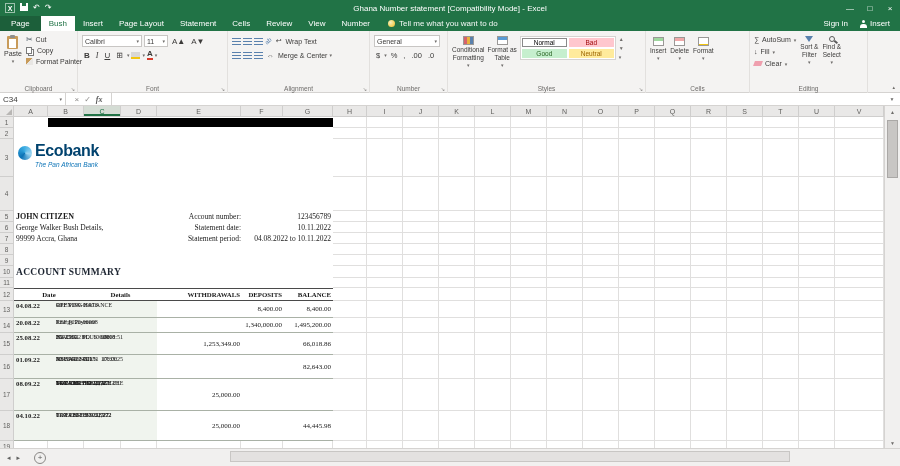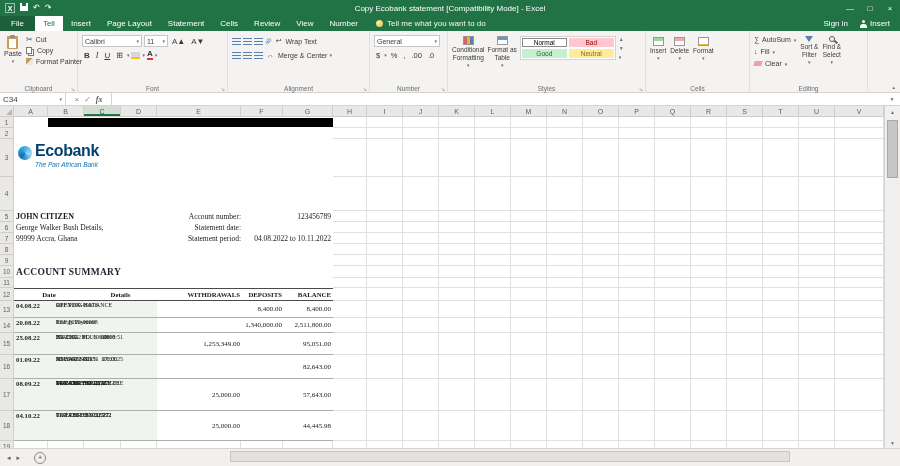--- a/index.html
+++ b/index.html
@@ -144,38 +144,38 @@
   .stab.active{background:#fff;color:#1e7145;font-weight:bold;box-shadow:inset 0 2px 0 #217346}
   .addsheet{width:12px;height:12px;margin:3px 0 0 7px;border:1px solid #8a8886;border-radius:50%;color:#5b5b5b;font-size:8px;line-height:10px;text-align:center}
   .hthumb{position:absolute;left:230px;top:451px;width:560px;height:11px;background:#e3e1e0;border:1px solid #c8c6c4}
 </style>
 </head>
 <body>
 
 <div class="app">
 
   <div class="titlebar">
-    <div class="wtitle">Copy Ecobank statement  [Compatibility Mode] - Excel</div>
+    <div class="wtitle">Ghana Number statement  [Compatibility Mode] - Excel</div>
     <div class="qat">
       <span class="xlic">X</span>
       <span class="qbtn"><span class="floppy"></span></span>
       <span class="qbtn">↶</span>
       <span class="qbtn">↷</span>
     </div>
     <div class="winctl">
       <span>—</span>
       <span>□</span>
       <span>×</span>
     </div>
   </div>
 
   <div class="tabrow">
     <div class="rtabs">
-        <div class="rtab file">File</div>
-        <div class="rtab active">Tell</div>
+        <div class="rtab file">Page</div>
+        <div class="rtab active">Bush</div>
         <div class="rtab">Insert</div>
         <div class="rtab">Page Layout</div>
         <div class="rtab">Statement</div>
         <div class="rtab">Cells</div>
         <div class="rtab">Review</div>
         <div class="rtab">View</div>
         <div class="rtab">Number</div>
       </div>
     <div class="tellme">
       <span class="bulb"></span>
@@ -894,20 +894,21 @@
             <div class="logomark" style="left: 0px; top: 3px;"></div>
             <div class="logoname" style="left: 17px; top: 0px;">Ecobank</div>
             <div class="tagline" style="left: 17px; top: 18px;">The Pan African Bank</div>
           </div>
           <div class="custname" style="left: 2px; top: 94px;">JOHN CITIZEN</div>
           <div class="addr" style="left: 2px; top: 105px;">George Walker Bush Details,</div>
           <div class="addr" style="left: 2px; top: 116px;">99999 Accra, Ghana</div>
           <div class="flabel" style="left: 100px; top: 94px; width: 127px;">Account number:</div>
           <div class="fvalue" style="left: 160px; top: 94px; width: 157px;">123456789</div>
           <div class="flabel" style="left: 100px; top: 105px; width: 127px;">Statement date:</div>
+          <div class="fvalue" style="left: 160px; top: 105px; width: 157px;">10.11.2022</div>
           <div class="flabel" style="left: 100px; top: 116px; width: 127px;">Statement period:</div>
           <div class="fvalue" style="left: 160px; top: 116px; width: 157px;">04.08.2022 to 10.11.2022</div>
           <div class="sectitle" style="left: 2px; top: 149px;">ACCOUNT SUMMARY</div>
           <div class="thead" style="left: 0px; top: 171px; width: 319px; height: 13px;">
             <div class="thc c" style="left: 0px; width: 70px;">Date</div>
             <div class="thc c" style="left: 70px; width: 73px;">Details</div>
             <div class="thc r" style="left: 120px; width: 106px;">WITHDRAWALS</div>
             <div class="thc r" style="left: 190px; width: 78px;">DEPOSITS</div>
             <div class="thc r" style="left: 240px; width: 77px;">BALANCE</div>
           </div>
@@ -916,41 +917,40 @@
             <div class="tdate">04.08.22</div>
             <div class="tdetails" style="height: 15px;"><div>OPENING BALANCE</div><div>REF P109-00078</div></div>
             <div class="tnum" style="left: 190px; width: 78px;">8,400.00</div>
             <div class="tnum" style="left: 240px; width: 77px;">8,400.00</div>
           </div>
           <div class="trow" style="left: 0px; top: 201px; width: 319px; height: 15px;">
             <div class="tint"></div>
             <div class="tdate">20.08.22</div>
             <div class="tdetails" style="height: 13px;"><div>Energy Payment</div><div>REF P220-00008</div></div>
             <div class="tnum" style="left: 190px; width: 78px;">1,340,000.00</div>
-            <div class="tnum" style="left: 240px; width: 77px;">2,511,800.00</div>
+            <div class="tnum" style="left: 240px; width: 77px;">1,495,200.00</div>
           </div>
           <div class="trow" style="left: 0px; top: 216px; width: 319px; height: 22px;">
             <div class="tint"></div>
             <div class="tdate">25.08.22</div>
             <div class="tdetails" style="height: 20px;"><div>25AUG22 PLUS   19:18:51</div><div>N2 2519           100.00</div><div>BK CHG  BD       60000</div></div>
             <div class="tnum" style="left: 120px; width: 106px;">1,253,349.00</div>
-            <div class="tnum" style="left: 240px; width: 77px;">95,051.00</div>
+            <div class="tnum" style="left: 240px; width: 77px;">66,018.86</div>
           </div>
           <div class="trow" style="left: 0px; top: 238px; width: 319px; height: 24px;">
             <div class="tint"></div>
             <div class="tdate">01.09.22</div>
             <div class="tdetails" style="height: 22px;"><div>30AUG22 PLUS   17:33:25</div><div>N3 3940  SGD      100.00</div><div>REF A900-00151</div></div>
             <div class="tnum" style="left: 240px; width: 77px;">82,643.00</div>
           </div>
           <div class="trow" style="left: 0px; top: 262px; width: 319px; height: 32px;">
             <div class="tint"></div>
             <div class="tdate">08.09.22</div>
             <div class="tdetails" style="height: 30px;"><div>MONTHLY SERVICE FEE</div><div>04AUG21  TO  31AUG21</div><div>TOT CHR BD 22,727</div><div>TAXABLE BD 22,272</div><div>TOT VAT  BD 2,272</div></div>
             <div class="tnum" style="left: 120px; width: 106px;">25,000.00</div>
-            <div class="tnum" style="left: 240px; width: 77px;">57,643.00</div>
           </div>
           <div class="trow" style="left: 0px; top: 294px; width: 319px; height: 30px;">
             <div class="tint"></div>
             <div class="tdate">04.10.22</div>
             <div class="tdetails" style="height: 28px;"><div>01SEP22 TO 30SEP22</div><div>TOT CHR BD 22,727</div><div>TAXABLE BD 22,272</div></div>
             <div class="tnum" style="left: 120px; width: 106px;">25,000.00</div>
             <div class="tnum" style="left: 240px; width: 77px;">44,445.98</div>
           </div>
         </div>
       </div>

